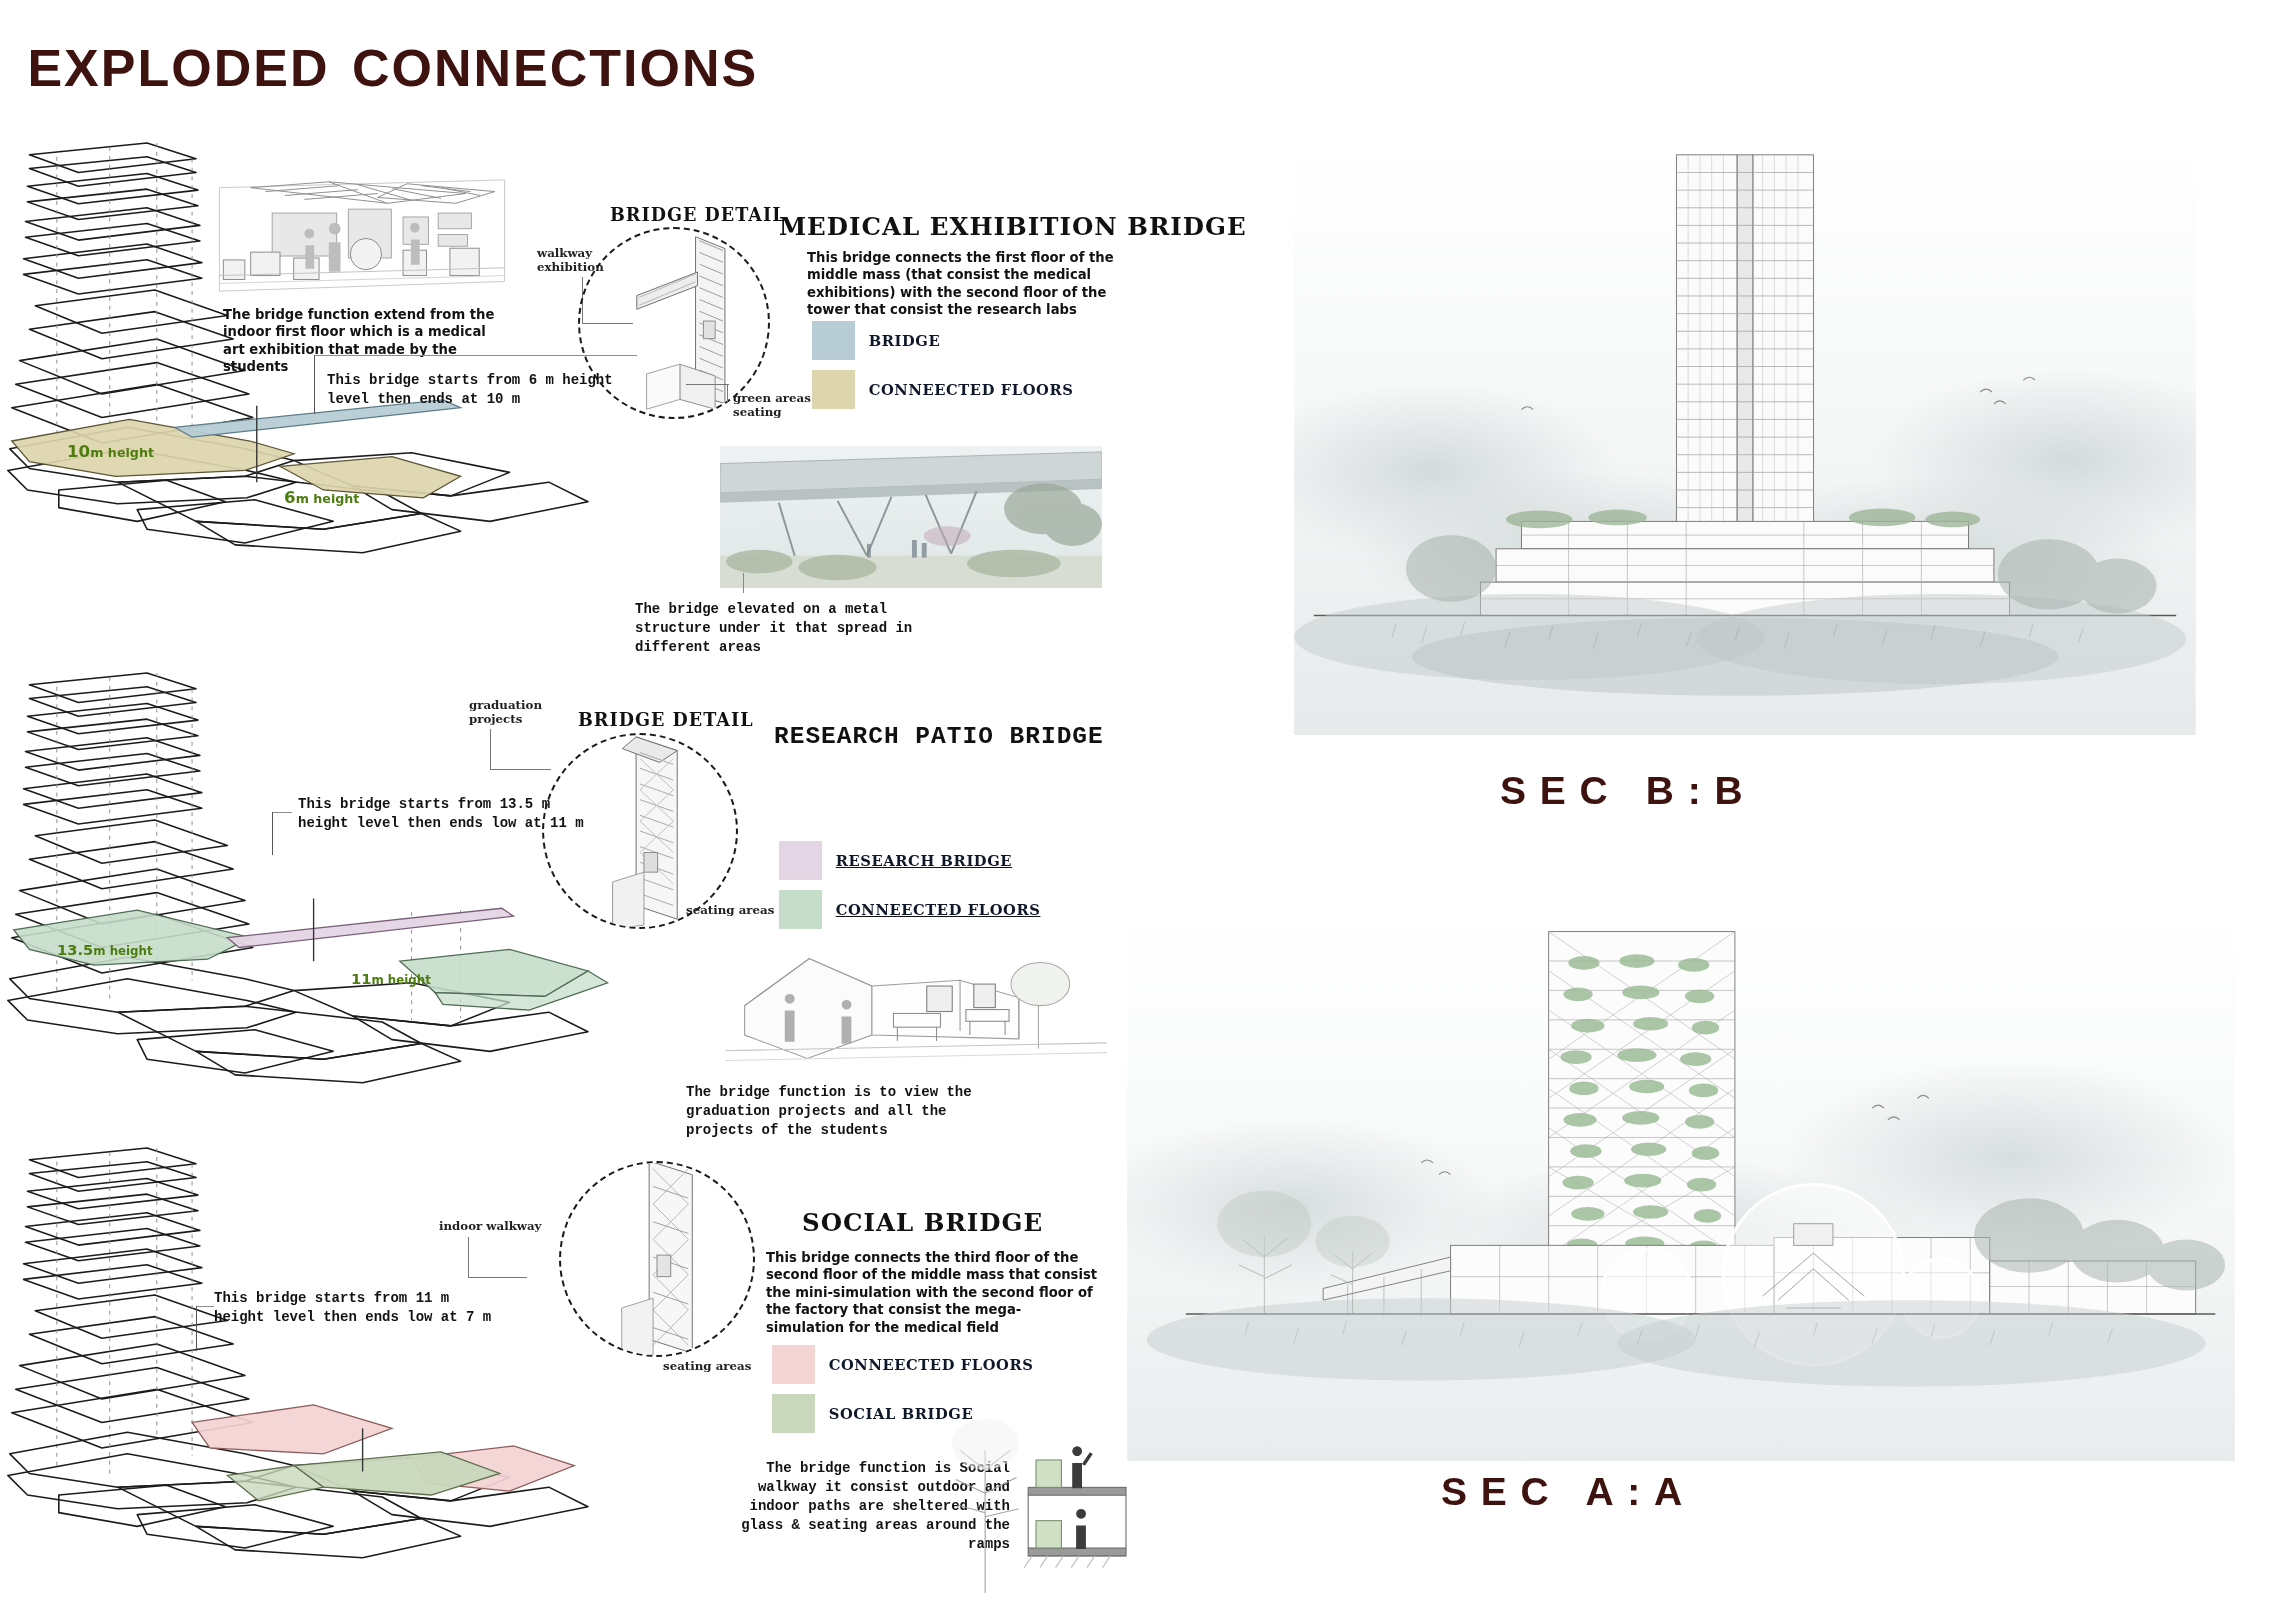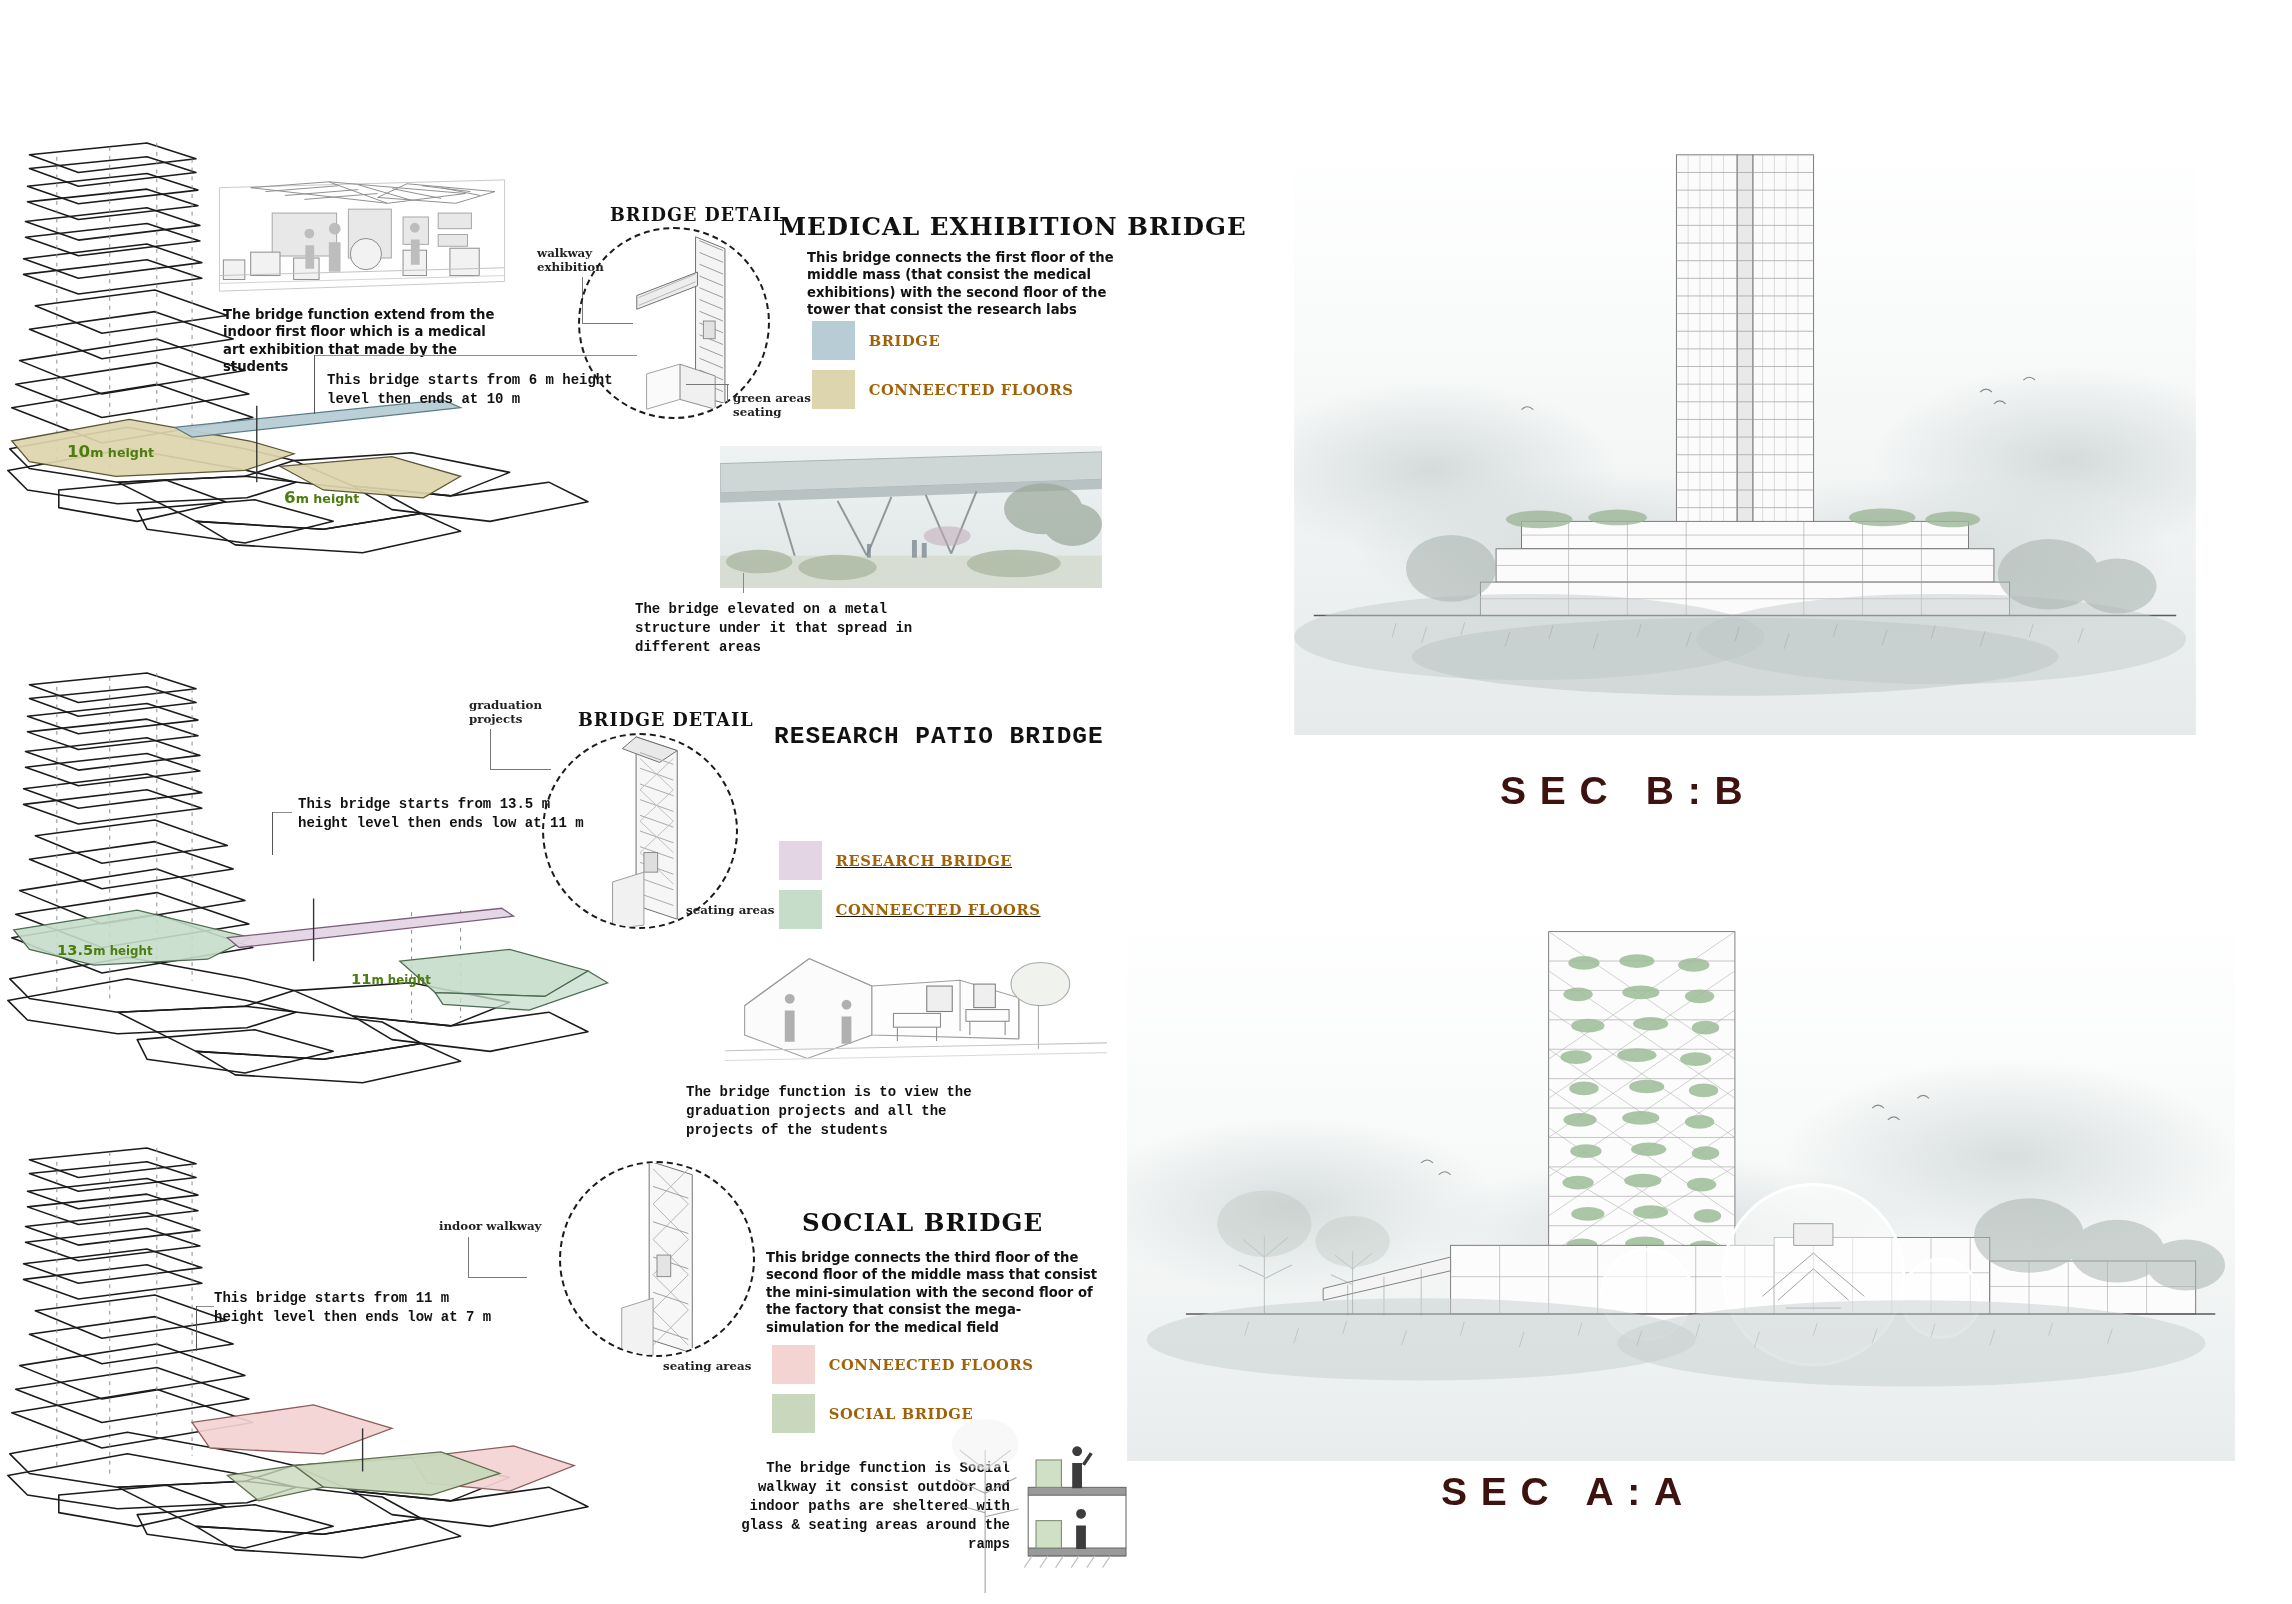--- a/index.html
+++ b/index.html
@@ -41,21 +41,21 @@
   .sec-title{
     font-family:"Liberation Sans",sans-serif;font-weight:700;
     font-size:39px;letter-spacing:13.7px;color:#3d120f;
   }
 
   
   .legend-row{display:flex;align-items:center;gap:13.7px;margin-bottom:9.8px;}
   .swatch{width:43px;height:39px;display:block;}
   .legend-label{
     font-family:"DejaVu Serif","Liberation Serif",serif;
-    font-weight:700;font-size:14.7px;letter-spacing:0.6px;color:#a16207;
+    font-weight:700;font-size:14.7px;letter-spacing:0.6px;color:#0f172a;
   }
 
   
   .axo{position:absolute;}
   .axo svg{display:block;overflow:visible;}
 
   
   .bubble{
     position:absolute;border:0;border-radius:50%;
     background:transparent;
@@ -71,20 +71,21 @@
 
   .divider{position:absolute;background:#8d8d8d;height:1px;}
   .vline{position:absolute;background:#555;width:1px;}
   .leader{position:absolute;background:#777;}
 </style>
 </head>
 <body>
 
 <div class="board">
 
+  <div class="board-title">Exploded Connections</div>
 
   <div class="axo" style="left:0px;top:137px;">
     <svg width="686" height="461" viewBox="0 0 700 470">
       <g fill="none" stroke="#1b1b1b" stroke-width="1.6" stroke-linejoin="round">
 
         <g id="tower1">
           <path d="M30 18 L150 6 L200 22 L80 36 Z"></path>
           <path d="M30 32 L150 20 L200 36 L80 50 Z"></path>
           <path d="M28 50 L150 37 L202 54 L80 68 Z"></path>
           <path d="M28 66 L150 53 L202 70 L80 84 Z"></path>

